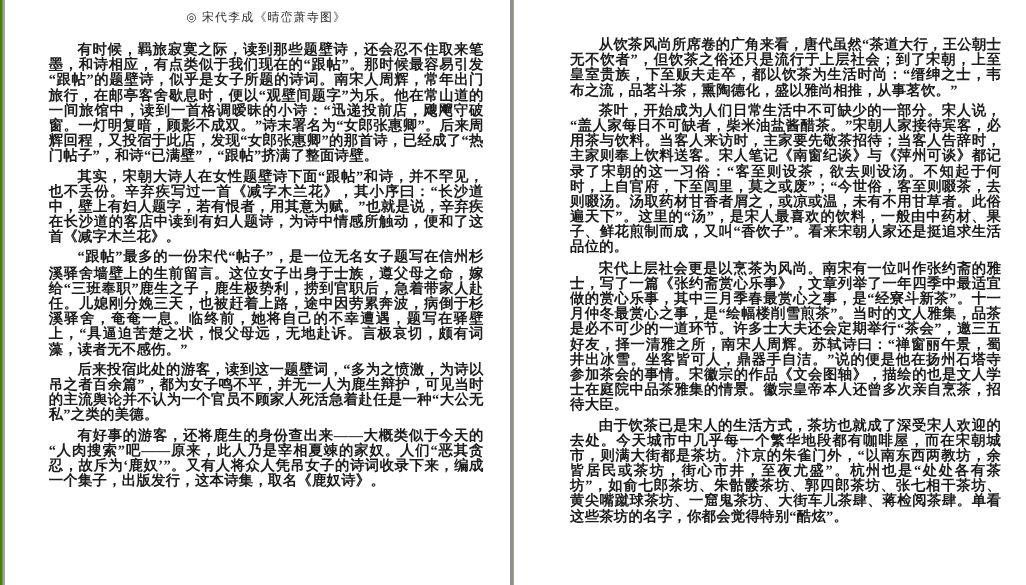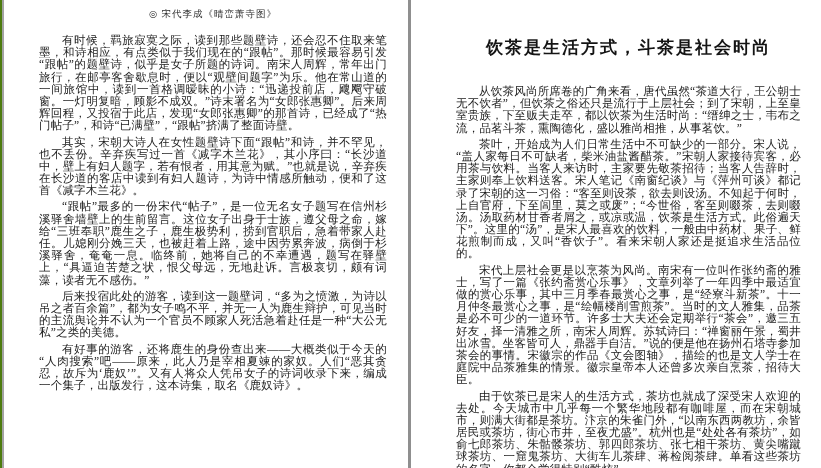--- a/index.html
+++ b/index.html
@@ -59,20 +59,21 @@
     white-space: nowrap;
   }
   .para {
     font-size: 11.5px;
     line-height: 1.06;
     text-align: justify;
     text-indent: 2em;
     margin: 0 0 4px 0;
     color: #1c1c1c;
     letter-spacing: 0.2px;
+    font-weight: bold;
   }
 </style>
 </head>
 <body>
 
 <div class="screen">
   <div class="edge-strip"></div>
 
   <div class="page page-left">
     <div class="figure-caption">◎ 宋代李成《晴峦萧寺图》</div>
@@ -81,21 +82,20 @@
         <p class="para">其实，宋朝大诗人在女性题壁诗下面“跟帖”和诗，并不罕见，也不丢份。辛弃疾写过一首《减字木兰花》，其小序曰：“长沙道中，壁上有妇人题字，若有恨者，用其意为赋。”也就是说，辛弃疾在长沙道的客店中读到有妇人题诗，为诗中情感所触动，便和了这首《减字木兰花》。</p>
         <p class="para">“跟帖”最多的一份宋代“帖子”，是一位无名女子题写在信州杉溪驿舍墙壁上的生前留言。这位女子出身于士族，遵父母之命，嫁给“三班奉职”鹿生之子，鹿生极势利，捞到官职后，急着带家人赴任。儿媳刚分娩三天，也被赶着上路，途中因劳累奔波，病倒于杉溪驿舍，奄奄一息。临终前，她将自己的不幸遭遇，题写在驿壁上，“具逼迫苦楚之状，恨父母远，无地赴诉。言极哀切，颇有词藻，读者无不感伤。”</p>
         <p class="para">后来投宿此处的游客，读到这一题壁词，“多为之愤激，为诗以吊之者百余篇”，都为女子鸣不平，并无一人为鹿生辩护，可见当时的主流舆论并不认为一个官员不顾家人死活急着赴任是一种“大公无私”之类的美德。</p>
         <p class="para">有好事的游客，还将鹿生的身份查出来——大概类似于今天的“人肉搜索”吧——原来，此人乃是宰相夏竦的家奴。人们“恶其贪忍，故斥为‘鹿奴’”。又有人将众人凭吊女子的诗词收录下来，编成一个集子，出版发行，这本诗集，取名《鹿奴诗》。</p>
       </div>
   </div>
 
   <div class="center-divider"></div>
 
   <div class="page page-right">
-    <div class="chapter-title">饮茶是生活方式，斗茶是社会时尚</div>
     <div class="page-body">
         <p class="para">从饮茶风尚所席卷的广角来看，唐代虽然“茶道大行，王公朝士无不饮者”，但饮茶之俗还只是流行于上层社会；到了宋朝，上至皇室贵族，下至贩夫走卒，都以饮茶为生活时尚：“缙绅之士，韦布之流，品茗斗茶，熏陶德化，盛以雅尚相推，从事茗饮。”</p>
-        <p class="para">茶叶，开始成为人们日常生活中不可缺少的一部分。宋人说，“盖人家每日不可缺者，柴米油盐酱醋茶。”宋朝人家接待宾客，必用茶与饮料。当客人来访时，主家要先敬茶招待；当客人告辞时，主家则奉上饮料送客。宋人笔记《南窗纪谈》与《萍州可谈》都记录了宋朝的这一习俗：“客至则设茶，欲去则设汤。不知起于何时，上自官府，下至闾里，莫之或废”；“今世俗，客至则啜茶，去则啜汤。汤取药材甘香者屑之，或凉或温，饮茶是生活方式。此俗遍天下”。这里的“汤”，是宋人最喜欢的饮料，一般由中药材、果子、鲜花煎制而成，又叫“香饮子”。看来宋朝人家还是挺追求生活品位的。</p>
+        <p class="para">茶叶，开始成为人们日常生活中不可缺少的一部分。宋人说，“盖人家每日不可缺者，柴米油盐酱醋茶。”宋朝人家接待宾客，必用茶与饮料。当客人来访时，主家要先敬茶招待；当客人告辞时，主家则奉上饮料送客。宋人笔记《南窗纪谈》与《萍州可谈》都记录了宋朝的这一习俗：“客至则设茶，欲去则设汤。不知起于何时，上自官府，下至闾里，莫之或废”；“今世俗，客至则啜茶，去则啜汤。汤取药材甘香者屑之，或凉或温，未有不用甘草者。此俗遍天下”。这里的“汤”，是宋人最喜欢的饮料，一般由中药材、果子、鲜花煎制而成，又叫“香饮子”。看来宋朝人家还是挺追求生活品位的。</p>
         <p class="para">宋代上层社会更是以烹茶为风尚。南宋有一位叫作张约斋的雅士，写了一篇《张约斋赏心乐事》，文章列举了一年四季中最适宜做的赏心乐事，其中三月季春最赏心之事，是“经寮斗新茶”。十一月仲冬最赏心之事，是“绘幅楼削雪煎茶”。当时的文人雅集，品茶是必不可少的一道环节。许多士大夫还会定期举行“茶会”，邀三五好友，择一清雅之所，南宋人周辉。苏轼诗曰：“禅窗丽午景，蜀井出冰雪。坐客皆可人，鼎器手自洁。”说的便是他在扬州石塔寺参加茶会的事情。宋徽宗的作品《文会图轴》，描绘的也是文人学士在庭院中品茶雅集的情景。徽宗皇帝本人还曾多次亲自烹茶，招待大臣。</p>
         <p class="para">由于饮茶已是宋人的生活方式，茶坊也就成了深受宋人欢迎的去处。今天城市中几乎每一个繁华地段都有咖啡屋，而在宋朝城市，则满大街都是茶坊。汴京的朱雀门外，“以南东西两教坊，余皆居民或茶坊，街心市井，至夜尤盛”。杭州也是“处处各有茶坊”，如俞七郎茶坊、朱骷髅茶坊、郭四郎茶坊、张七相干茶坊、黄尖嘴蹴球茶坊、一窟鬼茶坊、大街车儿茶肆、蒋检阅茶肆。单看这些茶坊的名字，你都会觉得特别“酷炫”。</p>
       </div>
   </div>
 </div>
 
 </body></html>

